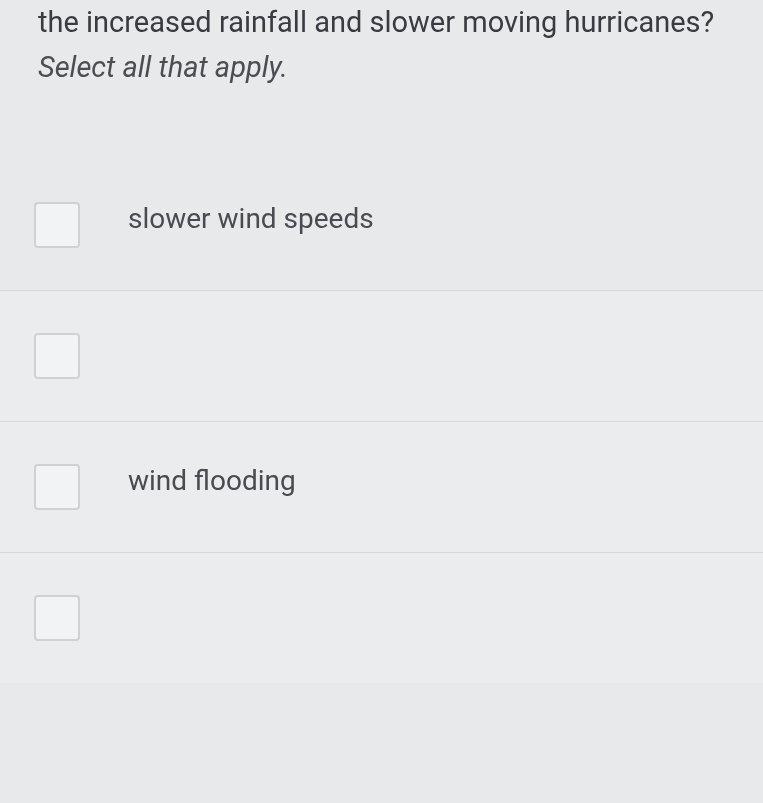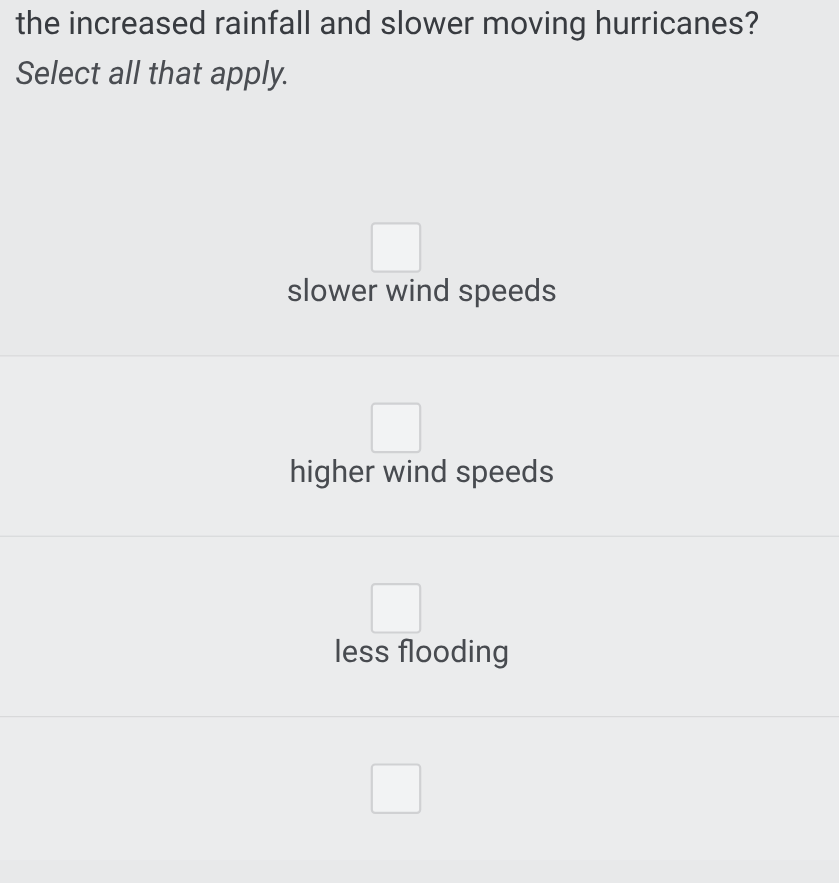--- a/index.html
+++ b/index.html
@@ -9,40 +9,39 @@
     }
     body {
       font-family: -apple-system, BlinkMacSystemFont, "Segoe UI", Roboto, Helvetica, Arial, sans-serif;
       background: #e8e9ea;
       width: 763px;
       height: 803px;
       overflow: hidden;
       color: #3a3d42;
     }
     .question-text {
-      padding: 0 30px 10px 14px;
+      padding: 0 30px 10px 38px;
       font-size: 29px;
       line-height: 1.55;
       color: #383b40;
       font-weight: 400;
     }
     .question-text .instruction {
       font-style: italic;
       color: #4a4d52;
     }
     .options-wrap {
       margin-top: 60px;
     }
     .option-row {
       display: flex;
-      align-items: center;
+      align-items: flex-start;
       padding: 42px 30px 42px 34px;
       border-top: 1px solid #d6d7d9;
       background: #ebeced;
-      flex-direction: column;
     }
     .option-row:first-child {
       border-top: none;
       background: transparent;
     }
     .checkbox {
       width: 46px;
       height: 46px;
       border: 2px solid #d0d1d3;
       background: #f2f3f4;
@@ -66,25 +65,24 @@
 
 <div class="options-wrap">
 
   <div class="option-row">
     <div class="checkbox"></div>
     <div class="option-label">slower wind speeds</div>
   </div>
 
   <div class="option-row">
     <div class="checkbox"></div>
-    <div class="option-label">higher wind speeds</div>
   </div>
 
   <div class="option-row">
     <div class="checkbox"></div>
-    <div class="option-label">less flooding</div>
+    <div class="option-label">wind flooding</div>
   </div>
 
   <div class="option-row">
     <div class="checkbox"></div>
   </div>
 
 </div>
 
 </body></html>

